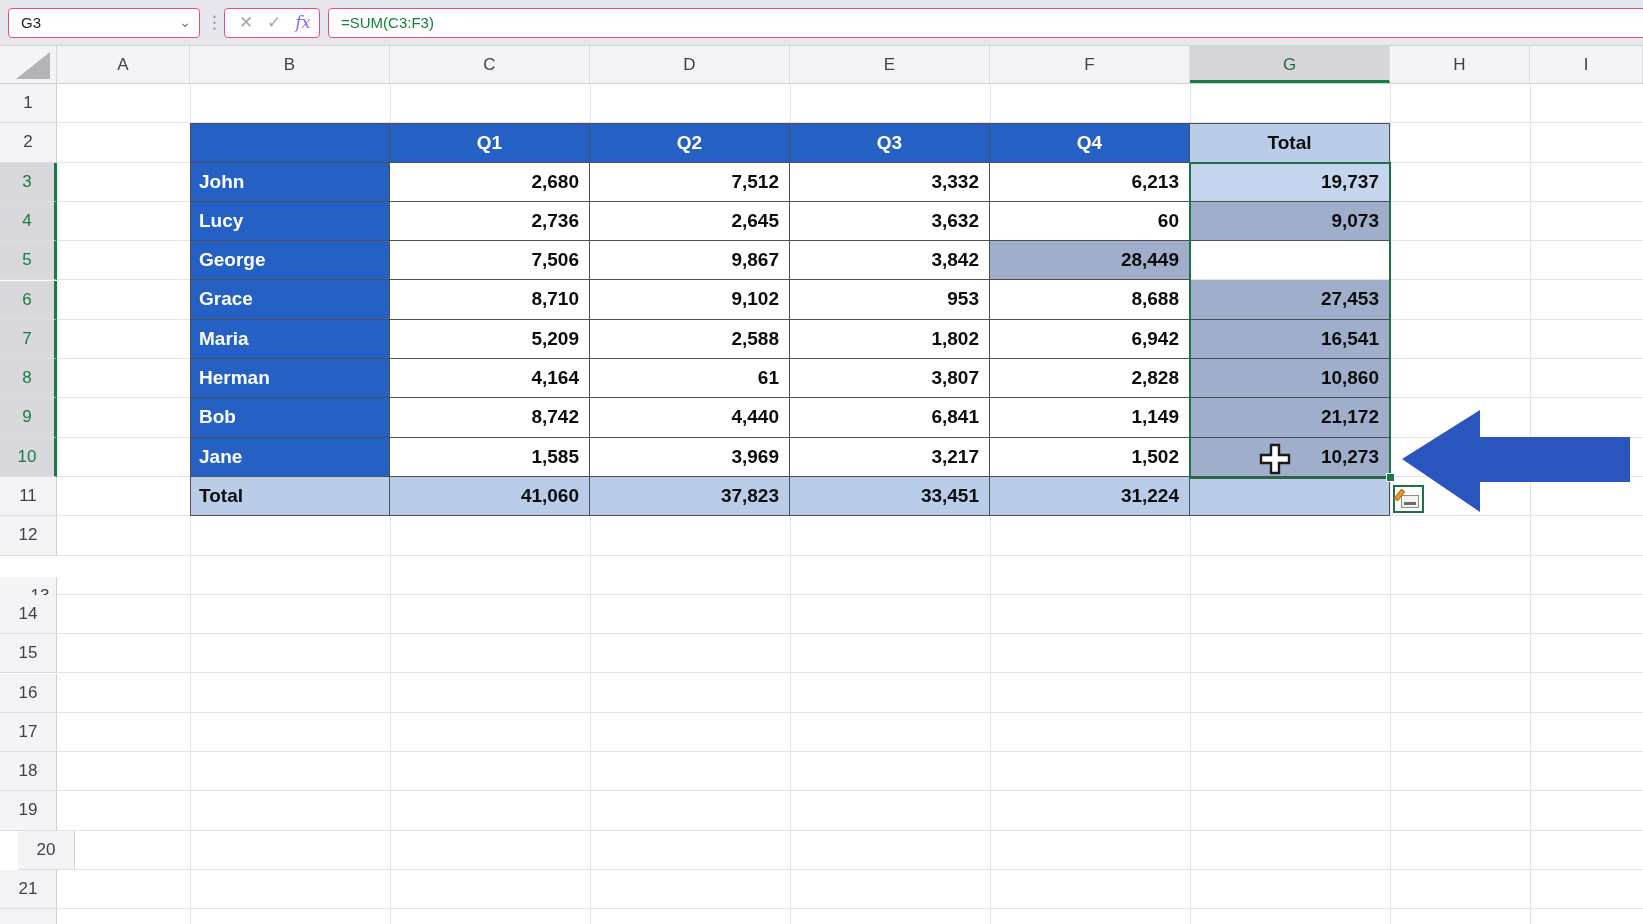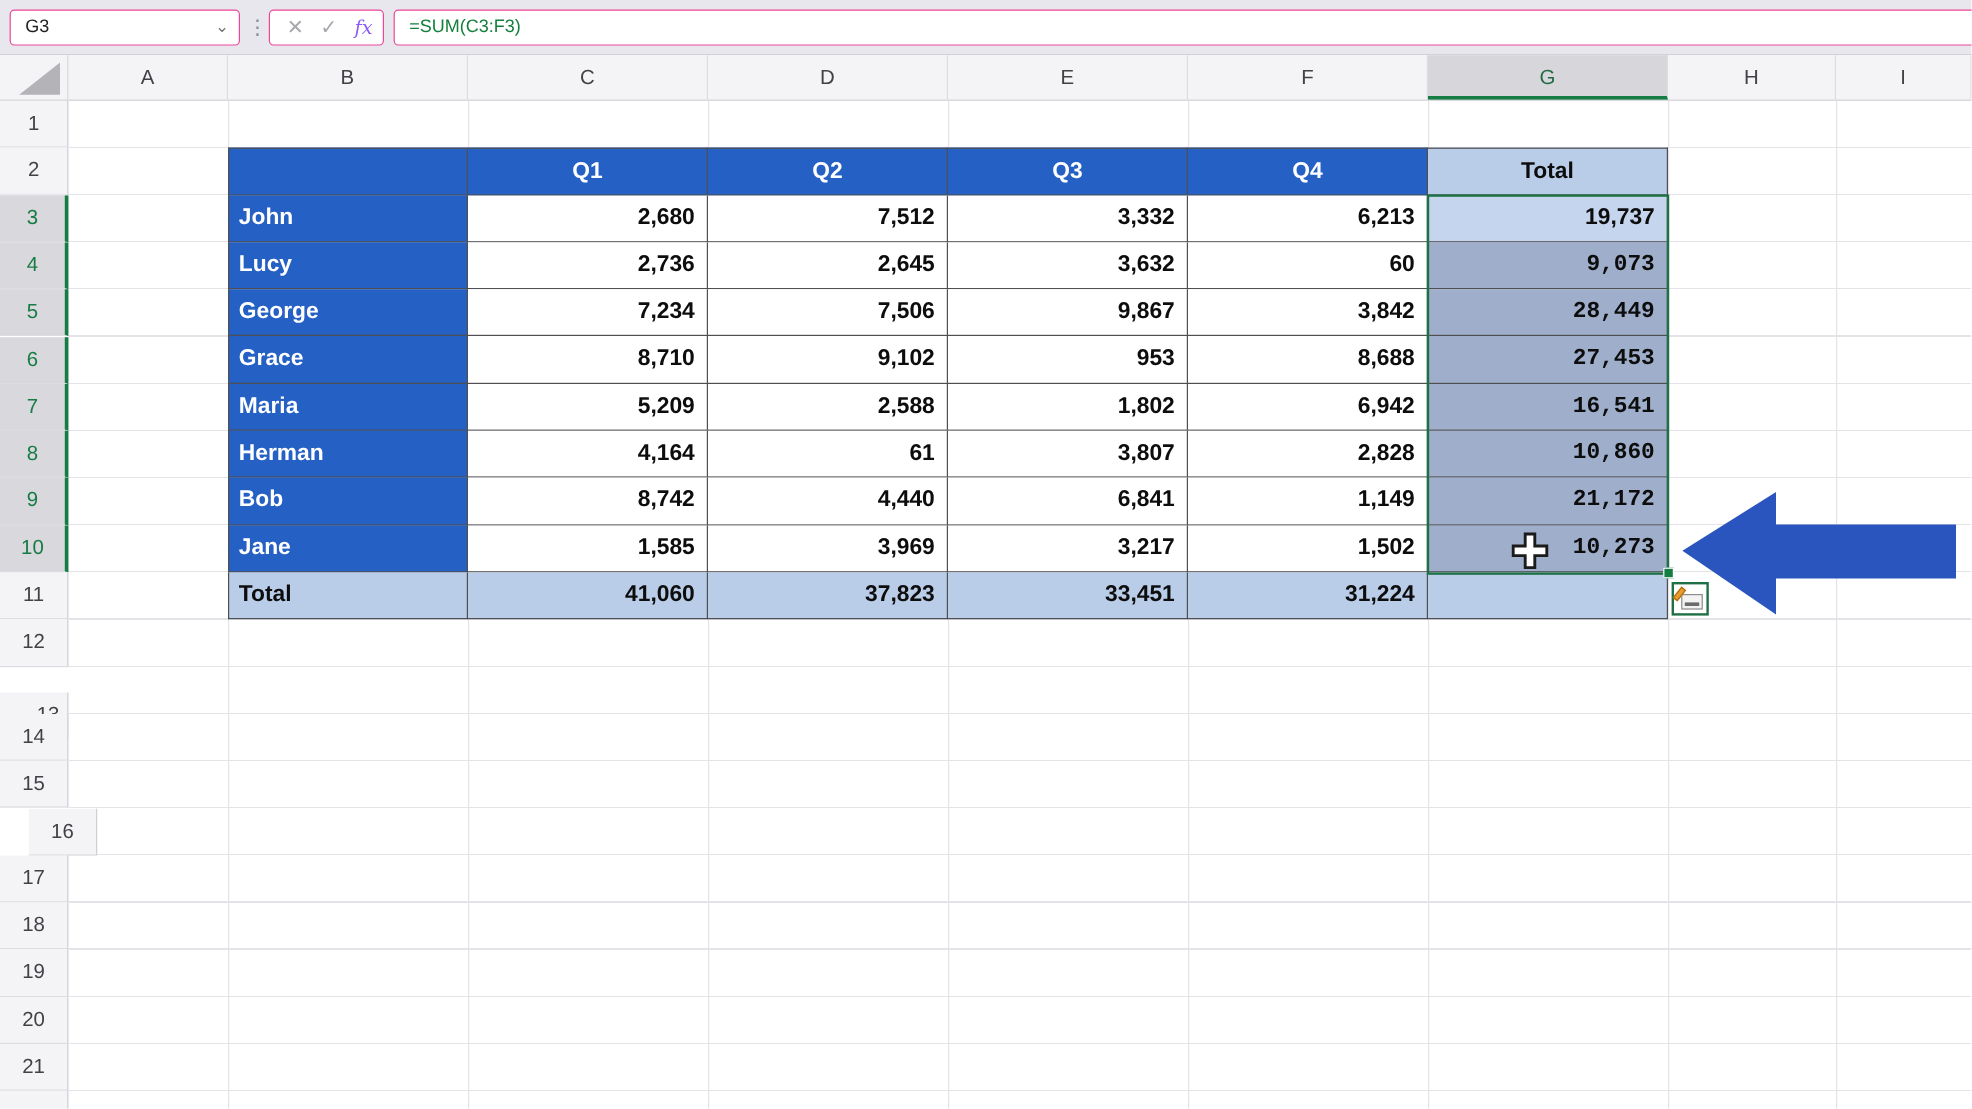--- a/index.html
+++ b/index.html
@@ -59,21 +59,21 @@
   .t-cell { border:1px solid #4f4f52; border-left:none; border-top:none;
     font-weight:bold; font-size:19px; line-height:37px; overflow:hidden; }
   .t-row .t-cell:first-child { border-left:1px solid #4f4f52; }
   .t-row:first-child .t-cell { border-top:1px solid #4f4f52; }
   .c-name { width:200px; padding-left:8px; color:#fff; }
   .c-val  { width:200px; padding-right:10px; text-align:right; color:#0d0d0d; background:#fff; }
   .c-hdr  { width:200px; text-align:center; color:#fff; }
   .blue   { background:var(--header-blue); }
   .lblue  { background:var(--light-blue); color:#0d0d0d; }
   .active-cell { background:var(--active-cell-fill); }
-  .sel-cell    { background:var(--selected-fill);font-family:Liberation Mono, monospace; }
+  .sel-cell    { background:var(--selected-fill); }
 
   
   #selection-border { position:absolute; left:1189px; top:161.6px;
     width:202px; height:317px; border:2px solid #1e7145; pointer-events:none; }
   #fill-handle { position:absolute; left:1386px; top:473px; width:9px; height:9px;
     background:#157c44; border:1px solid #fff; }
   #plus-cursor { position:absolute; left:1258px; top:442px; }
   #smart-tag { position:absolute; left:1393px; top:485px; width:31px; height:28px;
     background:#fff; border:2px solid #1e7145; }
   #smart-tag .pane { position:absolute; left:6px; top:8px; width:18px; height:13px;
@@ -152,21 +152,20 @@
       <div class="t-row">
         <div class="t-cell c-name blue">Lucy</div>
         <div class="t-cell c-val">2,736</div>
         <div class="t-cell c-val">2,645</div>
         <div class="t-cell c-val">3,632</div>
         <div class="t-cell c-val">60</div>
         <div class="t-cell c-val sel-cell">9,073</div>
       </div>
       <div class="t-row">
         <div class="t-cell c-name blue">George</div>
-        <div class="t-cell c-val">7,234</div>
         <div class="t-cell c-val">7,506</div>
         <div class="t-cell c-val">9,867</div>
         <div class="t-cell c-val">3,842</div>
         <div class="t-cell c-val sel-cell">28,449</div>
       </div>
       <div class="t-row">
         <div class="t-cell c-name blue">Grace</div>
         <div class="t-cell c-val">8,710</div>
         <div class="t-cell c-val">9,102</div>
         <div class="t-cell c-val">953</div>
@@ -241,20 +240,20 @@
     <div class="row-n selected" style="top: 280.5px; height: 39.3px; line-height: 38.3px;">6</div>
     <div class="row-n selected" style="top: 319.8px; height: 39.3px; line-height: 38.3px;">7</div>
     <div class="row-n selected" style="top: 359.1px; height: 39.3px; line-height: 38.3px;">8</div>
     <div class="row-n selected" style="top: 398.4px; height: 39.3px; line-height: 38.3px;">9</div>
     <div class="row-n selected" style="top: 437.7px; height: 39.3px; line-height: 38.3px;">10</div>
     <div class="row-n" style="top: 477px; height: 39.3px; line-height: 38.3px;">11</div>
     <div class="row-n" style="top: 516.3px; height: 39.3px; line-height: 38.3px;">12</div>
     <div class="row-n" style="top: 577px; height: 39.3px; line-height: 38.3px; padding-left: 24px;">13</div>
     <div class="row-n" style="top: 594.9px; height: 39.3px; line-height: 38.3px;">14</div>
     <div class="row-n" style="top: 634.2px; height: 39.3px; line-height: 38.3px;">15</div>
-    <div class="row-n" style="top: 673.5px; height: 39.3px; line-height: 38.3px; margin-left: 24px;">16</div>
+    <div class="row-n" style="top: 673.5px; height: 39.3px; line-height: 38.3px;">16</div>
     <div class="row-n" style="top: 712.8px; height: 39.3px; line-height: 38.3px;">17</div>
     <div class="row-n" style="top: 752.1px; height: 39.3px; line-height: 38.3px;">18</div>
     <div class="row-n" style="top: 791.4px; height: 39.3px; line-height: 38.3px;">19</div>
-    <div class="row-n" style="top: 830.7px; height: 39.3px; line-height: 38.3px;">20</div>
+    <div class="row-n" style="top: 830.7px; height: 39.3px; line-height: 38.3px; margin-left: 18px;">20</div>
     <div class="row-n" style="top: 870px; height: 39.3px; line-height: 38.3px;">21</div>
     <div class="row-n" style="top: 909.3px; height: 39.3px; line-height: 38.3px;"></div>
   </div>
 
 </body></html>

